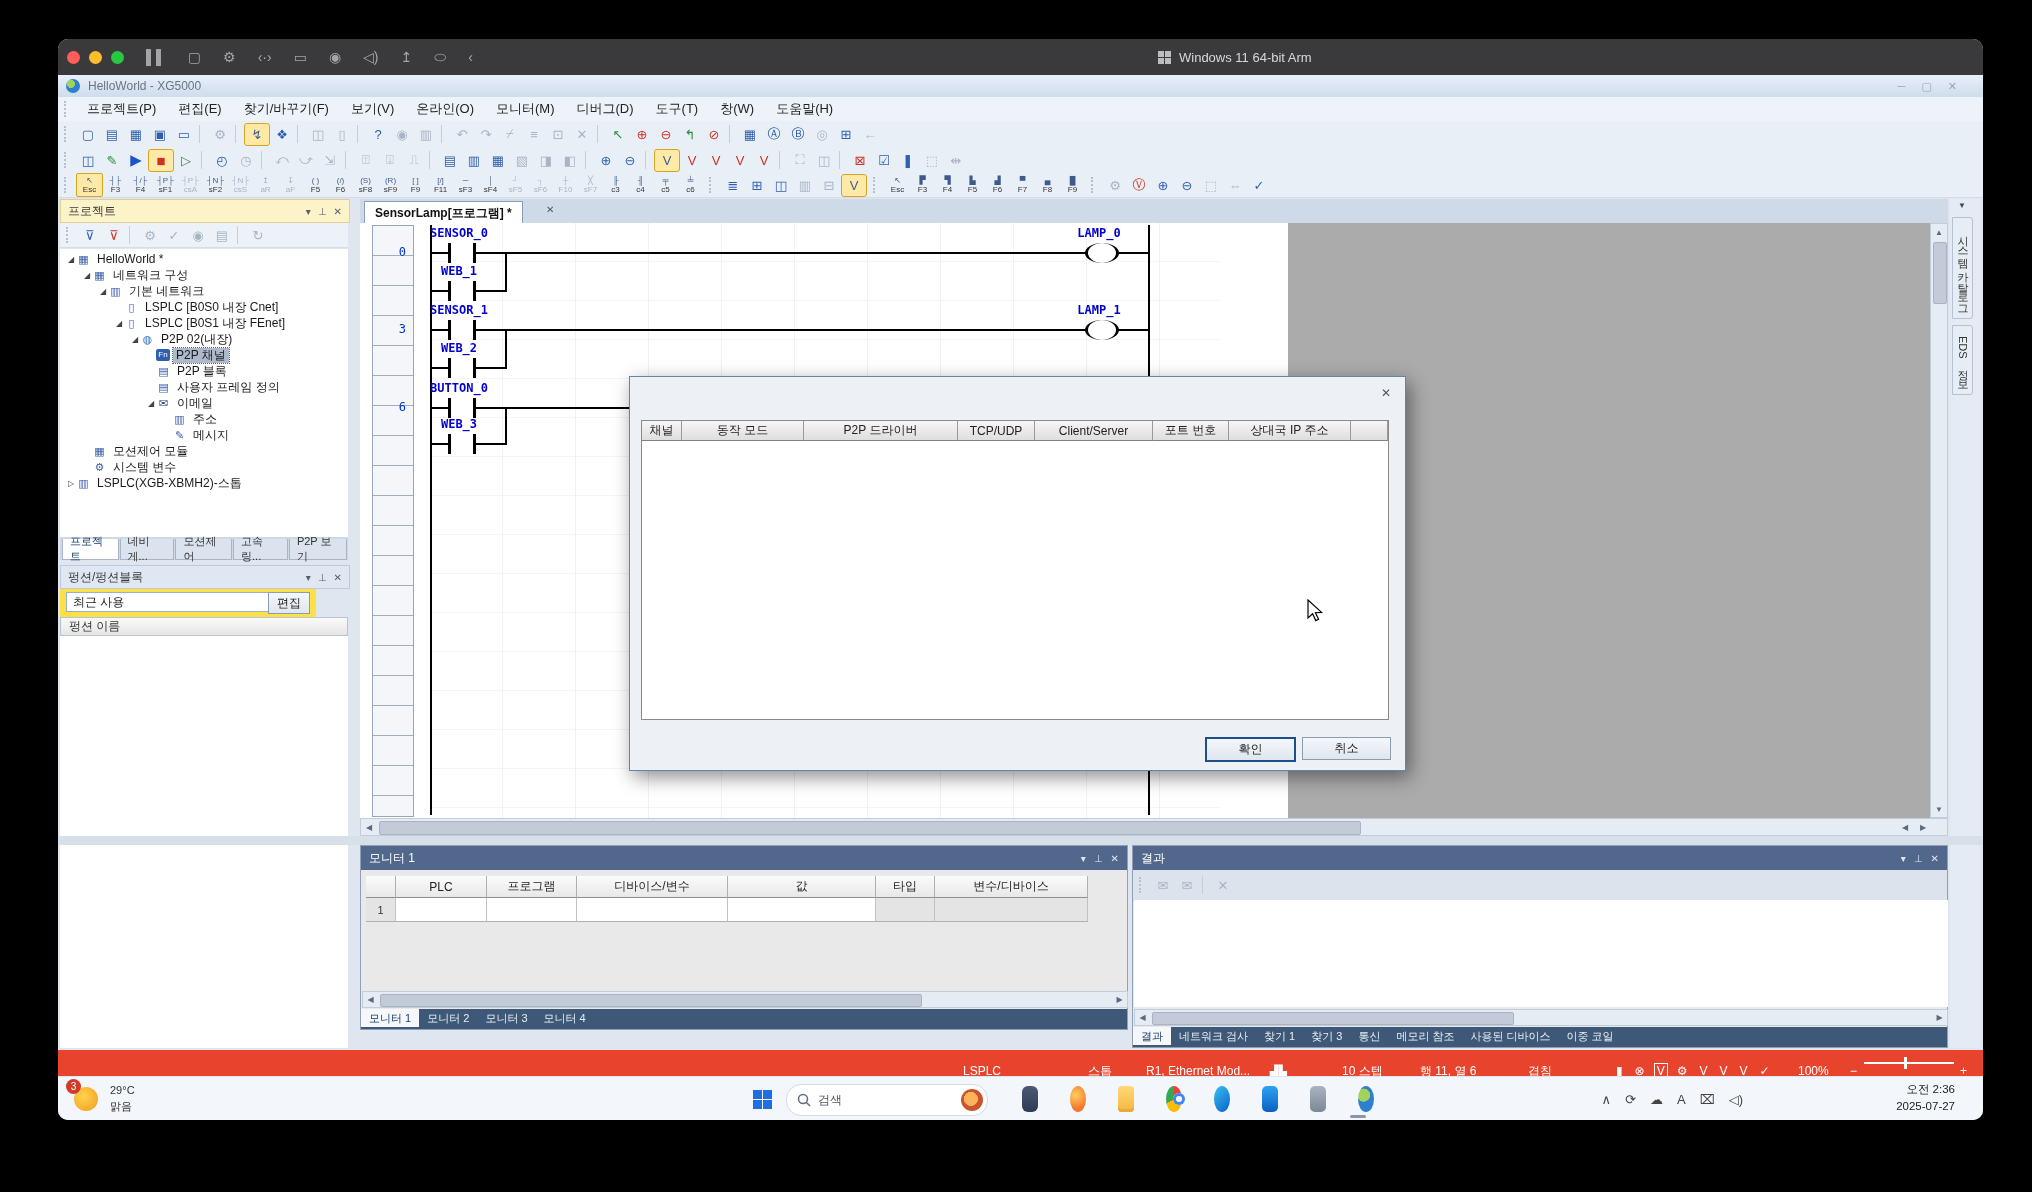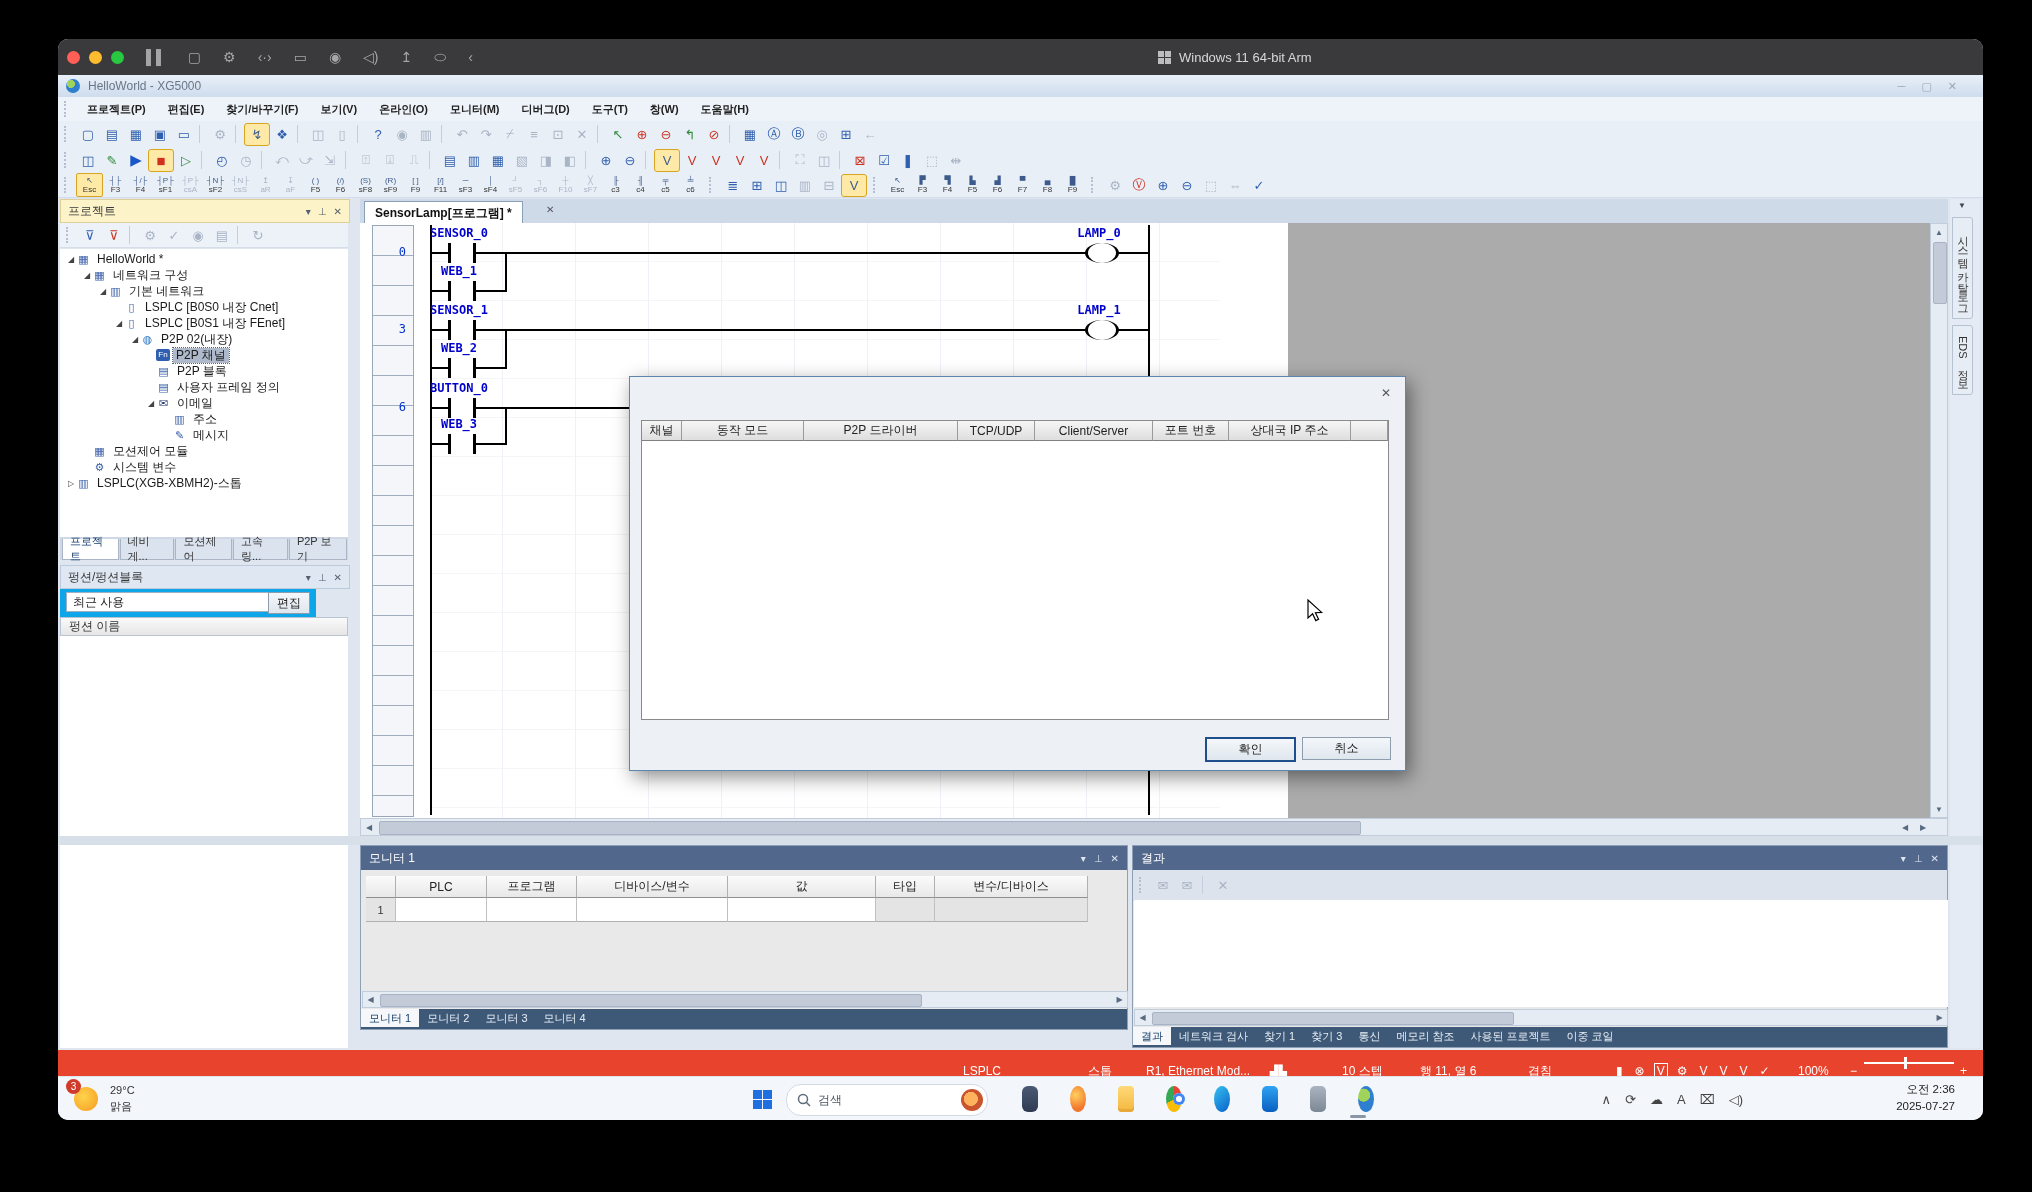--- a/index.html
+++ b/index.html
@@ -20,21 +20,21 @@
   
   .xg-titlebar{position:absolute;left:0;top:36px;width:100%;height:22px;
                background:linear-gradient(#e9f0f9,#cedcec);display:flex;align-items:center;
                border-bottom:1px solid #aebed2;}
   .xg-logo{width:14px;height:14px;border-radius:50%;margin-left:8px;
            background:radial-gradient(circle at 35% 35%,#9fd35a 0 30%,#2f7fd0 32% 100%);}
   .xg-title{color:#6a7688;font-size:12px;margin-left:8px;}
   .winctl{position:absolute;top:0;height:22px;display:flex;align-items:center;gap:16px;color:#9aa6b4;font-size:11px;}
   .menubar{position:absolute;left:0;top:58px;width:100%;height:24px;background:#eef3fa;
            border-bottom:1px solid #d3dce8;display:flex;align-items:center;}
-  .menu{color:#222;font-size:11px;padding:0 11px;font-weight:bold;}
+  .menu{color:#222;font-size:13px;padding:0 11px;}
   .grip{width:6px;height:16px;border-left:2px dotted #b4c0d2;margin:0 4px 0 6px;}
   .toolbar{position:absolute;left:0;width:100%;height:26px;background:#e9eff7;
            border-bottom:1px solid #d3dce8;display:flex;align-items:center;}
   .ico{width:24px;height:21px;display:flex;align-items:center;justify-content:center;
        font-size:13px;color:#40608f;border-radius:3px;flex:none;}
   .ico[data-v="gray"]{color:#a9b4c4;}
   .ico[data-v="blue"]{color:#2f5fae;}
   .ico[data-v="red"]{color:#cc3322;}
   .ico[data-v="green"]{color:#2e8b3a;}
   .ico[data-v="run"]{color:#1a56c8;font-size:15px;}
@@ -572,21 +572,21 @@
   </div>
 
   <div class="abs" style="left:2px;top:526px;width:288px;height:22px;background:#dfe7f2;border:1px solid #bccadb" data-name="fb-panel-header">
     <div class="panel-hd" style="height:100%">
       <span class="t" data-name="fb-panel-title">펑션/펑션블록</span>
       <span class="hdico" data-name="chevron-down-icon">▾</span>
       <span class="hdico" data-name="pin-icon">⊥</span>
       <span class="hdico" data-name="close-icon">✕</span>
     </div>
   </div>
-  <div class="abs" style="left:2px;top:550px;width:256px;height:28px;background:#0ea5e9;display:flex;align-items:center" data-name="fb-panel-toolbar">
+  <div class="abs" style="left:2px;top:550px;width:256px;height:28px;background:#fde047;display:flex;align-items:center" data-name="fb-panel-toolbar">
     <span class="abs" style="left:6px;top:3px;width:230px;height:20px;background:#fff;border:1px solid #9fb0c4;font-size:12px;color:#222;display:flex;align-items:center;padding-left:6px;box-sizing:border-box" data-name="recent-combo">최근 사용</span>
     <span class="abs" style="left:222px;top:4px;width:13px;height:18px;background:#dde5f0;border-left:1px solid #9fb0c4;font-size:8px;display:flex;align-items:center;justify-content:center;color:#445" data-name="combo-dropdown-icon">▼</span>
     <span class="abs" style="right:8px;top:3px;width:40px;height:21px" class2="btn" data-name="edit-button" style2="">
           <span class="btn" style="position:static;width:40px;height:20px">편집</span>
         </span>
   </div>
   <div class="abs" style="left:2px;top:578px;width:288px;height:19px;background:linear-gradient(#fafafa,#e6e6e6);border:1px solid #b9c4d2;font-size:12px;color:#333;display:flex;align-items:center;padding-left:8px;box-sizing:border-box" data-name="fb-column-header">펑션 이름</div>
   <div class="abs" style="left:2px;top:597px;width:288px;height:412px;background:#fff" data-name="fb-list"></div>
 
   <div class="abs" style="left:302px;top:160px;width:1588px;height:24px;background:#cfdae8;border-bottom:1px solid #8aa0b8" data-name="editor-tab-bar">
@@ -780,21 +780,21 @@
       <span class="sbtn" style="right:0;top:0;width:15px;height:15px" data-name="scroll-right-icon">▶</span>
     </div>
     <div class="dp-tabs">
 
     <span class="dp-tab" data-name="result-tab" data-active="true">결과</span>
           <span class="dp-tab" data-name="result-tab" data-active="false">네트워크 검사</span>
           <span class="dp-tab" data-name="result-tab" data-active="false">찾기 1</span>
           <span class="dp-tab" data-name="result-tab" data-active="false">찾기 3</span>
           <span class="dp-tab" data-name="result-tab" data-active="false">통신</span>
           <span class="dp-tab" data-name="result-tab" data-active="false">메모리 참조</span>
-          <span class="dp-tab" data-name="result-tab" data-active="false">사용된 프로젝트</span>
+          <span class="dp-tab" data-name="result-tab" data-active="false">사용된 디바이스</span>
           <span class="dp-tab" data-name="result-tab" data-active="false">이중 코일</span>
         </div>
   </div>
 
   <div class="statusbar" style="top:1011px" data-name="status-bar">
     <span class="seg" style="left:905px" data-name="status-plc">LSPLC</span>
     <span class="seg" style="left:1030px" data-name="status-mode">스톱</span>
     <span class="seg" style="left:1088px" data-name="status-connection">R1, Ethernet Mod...</span>
     <span class="seg" style="left:1212px;font-size:11px" data-name="connection-icon">▟▙</span>
     <span class="seg" style="left:1284px" data-name="status-steps">10 스텝</span>

